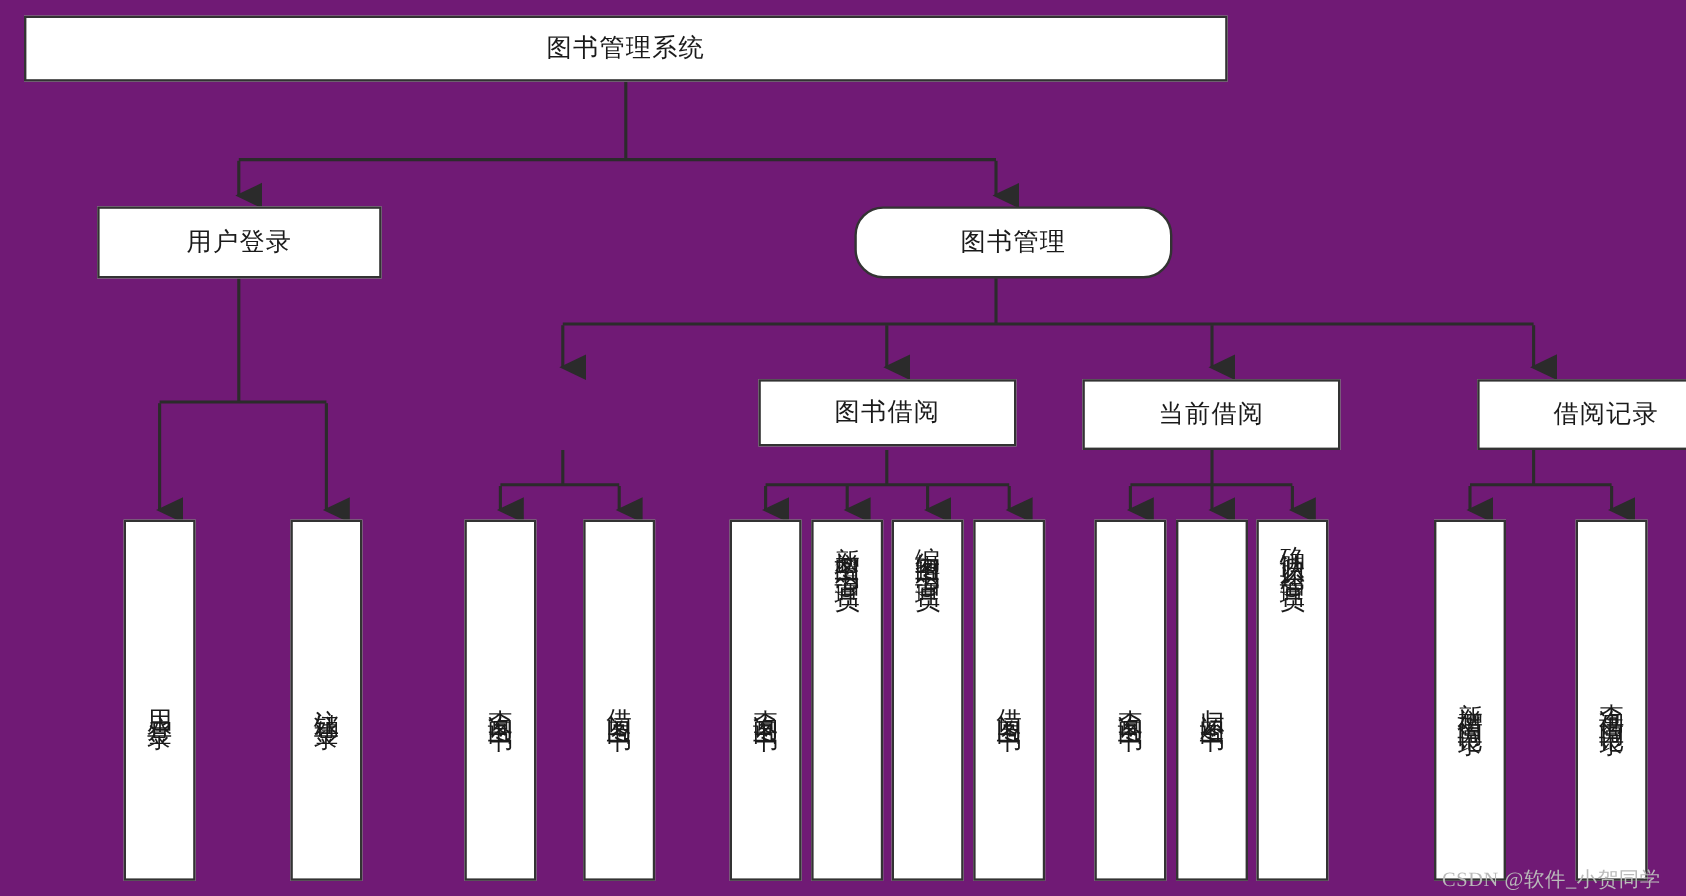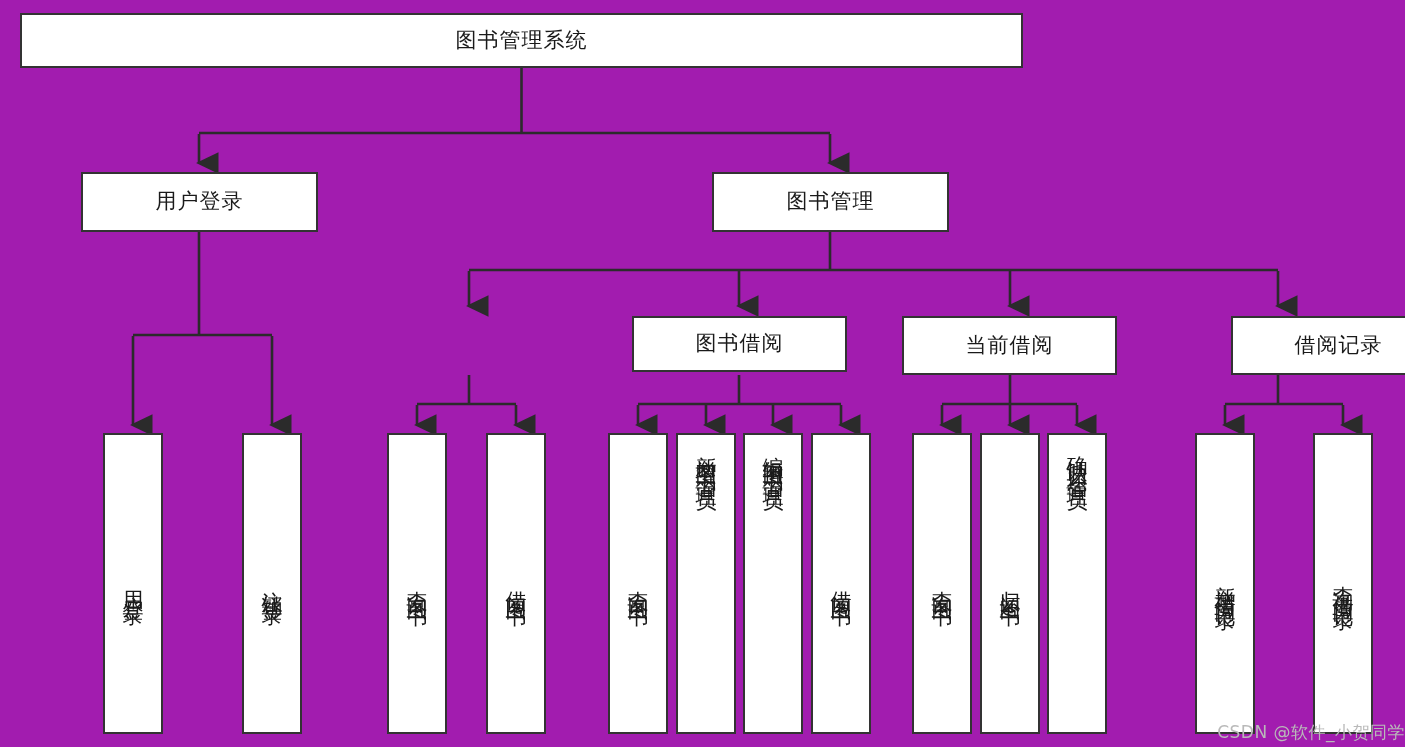--- a/index.html
+++ b/index.html
@@ -7,22 +7,23 @@
     padding: 0;
     background: #ffffff;
   }
   body {
     font-family: "DejaVu Sans", "Liberation Sans", sans-serif;
   }
   #stage {
     position: relative;
     width: 1405px;
     height: 747px;
-    background: #a21caf;
+    background: #701a75;
     overflow: hidden;
+    font-family: Liberation Serif, serif;
   }
   #wires {
     position: absolute;
     left: 0;
     top: 0;
     width: 1405px;
     height: 747px;
   }
   .node {
     position: absolute;
@@ -52,21 +53,21 @@
     letter-spacing: 5px;
     line-height: 1.05;
     white-space: nowrap;
   }
   .node.vert.centered {
     align-items: center;
     padding-top: 0;
   }
   .watermark {
     position: absolute;
-    right: 0;
+    right: 21px;
     bottom: 3px;
     font-size: 17px;
     color: #b9b9b9;
     letter-spacing: 0.5px;
     white-space: nowrap;
   }
 </style>
 </head>
 <body>
 
@@ -122,21 +123,21 @@
     </g>
   </svg>
 
   <div class="node horiz" style="left:20px; top:13px; width:1003px; height:55px;">
     <span>图书管理系统</span>
   </div>
 
   <div class="node horiz" style="left:81px; top:172px; width:237px; height:60px;">
     <span>用户登录</span>
   </div>
-  <div class="node horiz" style="left:712px; top:172px; width:237px; height:60px;">
+  <div class="node horiz" style="left:712px; top:172px; width:265px; height:60px;border-radius:24px;">
     <span>图书管理</span>
   </div>
 
   <div class="node horiz" style="left:632px; top:316px; width:215px; height:56px;">
     <span>图书借阅</span>
   </div>
   <div class="node horiz" style="left:902px; top:316px; width:215px; height:59px;">
     <span>当前借阅</span>
   </div>
   <div class="node horiz" style="left:1231px; top:316px; width:215px; height:59px;">

